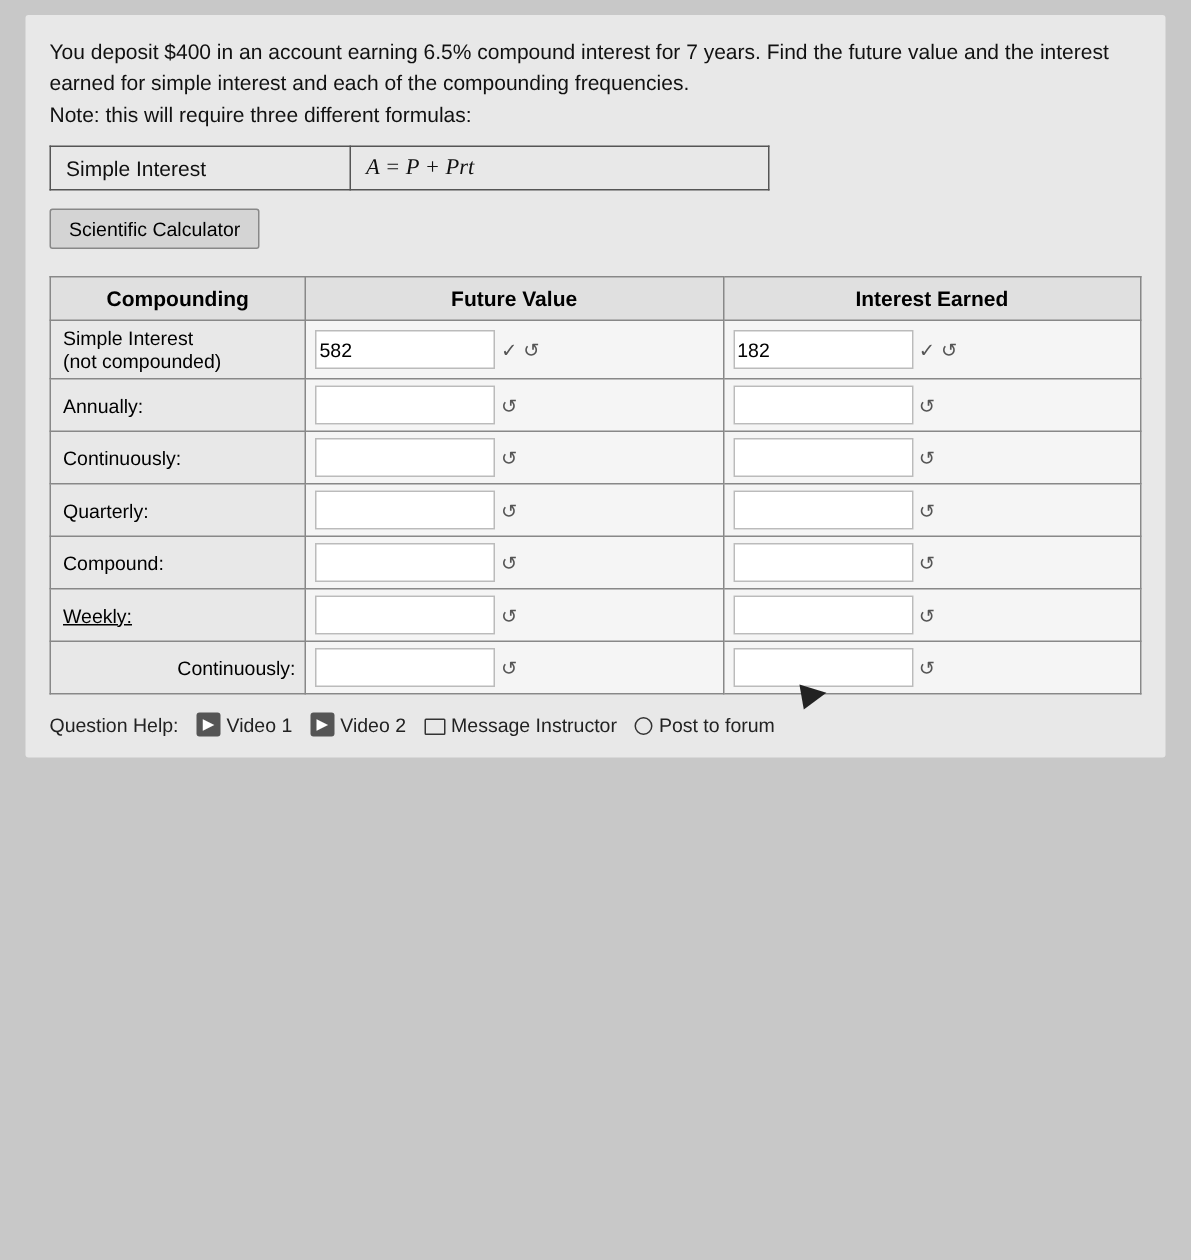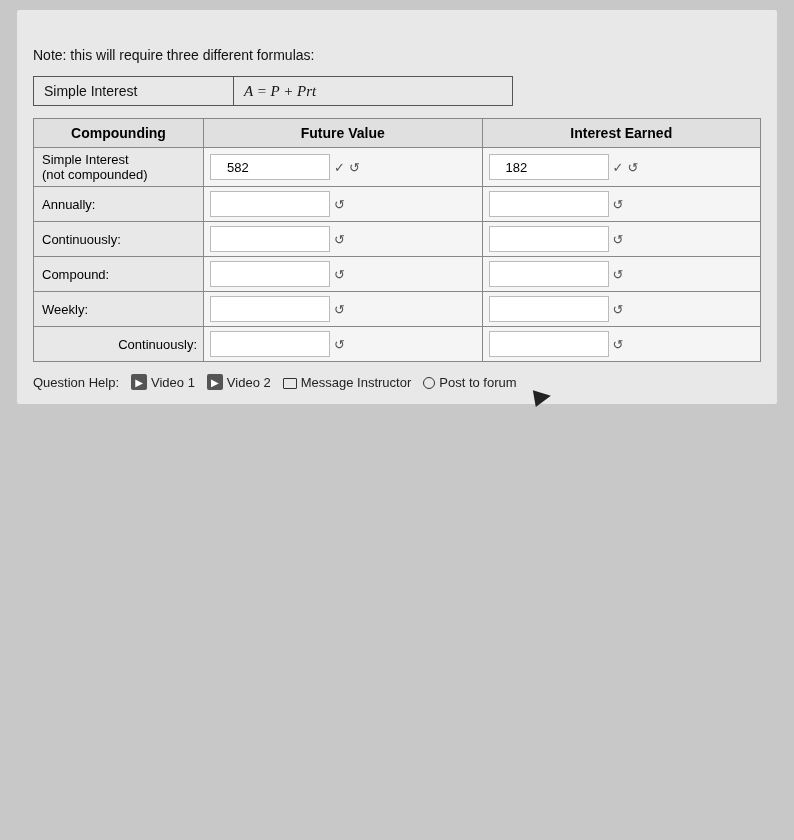--- a/index.html
+++ b/index.html
@@ -99,21 +99,21 @@
     .input-wrapper {
       display: flex;
       align-items: center;
       gap: 4px;
     }
     .answer-input {
       width: 120px;
       height: 26px;
       border: 1px solid #bbb;
       background: white;
-      padding: 2px 16px;
+      padding: 2px 2px;
       font-size: 13px;
     }
     .check-icon {
       color: #555;
       font-size: 13px;
       cursor: pointer;
     }
     .retry-icon {
       color: #555;
       font-size: 13px;
@@ -174,37 +174,40 @@
       position: relative;
       top: 1px;
     }
   </style>
 </head>
 <body>
 
 <div class="container">
   
   <div class="problem-text">
-    <br>
+    <span>You deposit $400 in an account earning 6.5% compound interest for 7 years. Find the future value and the interest earned for simple interest and each of the compounding frequencies.</span><br>
     <span>Note: this will require three different formulas:</span>
   </div>
 
   
   <table class="formula-table">
     <tbody>
         <tr>
       <td>Simple Interest</td>
       <td>
         <span class="formula-math"><em>A</em> = <em>P</em> + <em>Prt</em></span>
       </td>
     </tr>
   </tbody>
     </table>
 
   
+  <button class="sci-calc-btn">
+    <span>Scientific Calculator</span>
+  </button>
 
   <div style="position:relative;">
 
     <div class="cursor-arrow">▶</div>
 
     <table class="answer-table">
       <thead>
         <tr>
           <th>Compounding</th>
           <th>Future Value</th>
@@ -254,36 +257,51 @@
               </div>
             </td>
             <td class="input-cell">
               <div class="input-wrapper">
                 <input type="text" class="answer-input" style="">
                 <span class="retry-icon" style="cursor: pointer;">↺</span>
               </div>
             </td>
           </tr>
           <tr>
+            <td style="white-space: pre-line;">Quarterly:</td>
+            <td class="input-cell">
+              <div class="input-wrapper">
+                <input type="text" class="answer-input" style="">
+                <span class="retry-icon" style="cursor: pointer;">↺</span>
+              </div>
+            </td>
+            <td class="input-cell">
+              <div class="input-wrapper">
+                <input type="text" class="answer-input" style="">
+                <span class="retry-icon" style="cursor: pointer;">↺</span>
+              </div>
+            </td>
+          </tr>
+          <tr>
             <td style="white-space: pre-line;">Compound:</td>
             <td class="input-cell">
               <div class="input-wrapper">
                 <input type="text" class="answer-input" style="">
                 <span class="retry-icon" style="cursor: pointer;">↺</span>
               </div>
             </td>
             <td class="input-cell">
               <div class="input-wrapper">
                 <input type="text" class="answer-input" style="">
                 <span class="retry-icon" style="cursor: pointer;">↺</span>
               </div>
             </td>
           </tr>
           <tr>
-            <td style="white-space: pre-line;">Weekly:</td>
+            <td style="white-space: pre-line; text-decoration: underline;">Weekly:</td>
             <td class="input-cell">
               <div class="input-wrapper">
                 <input type="text" class="answer-input" style="">
                 <span class="retry-icon" style="cursor: pointer;">↺</span>
               </div>
             </td>
             <td class="input-cell">
               <div class="input-wrapper">
                 <input type="text" class="answer-input" style="">
                 <span class="retry-icon" style="cursor: pointer;">↺</span>

